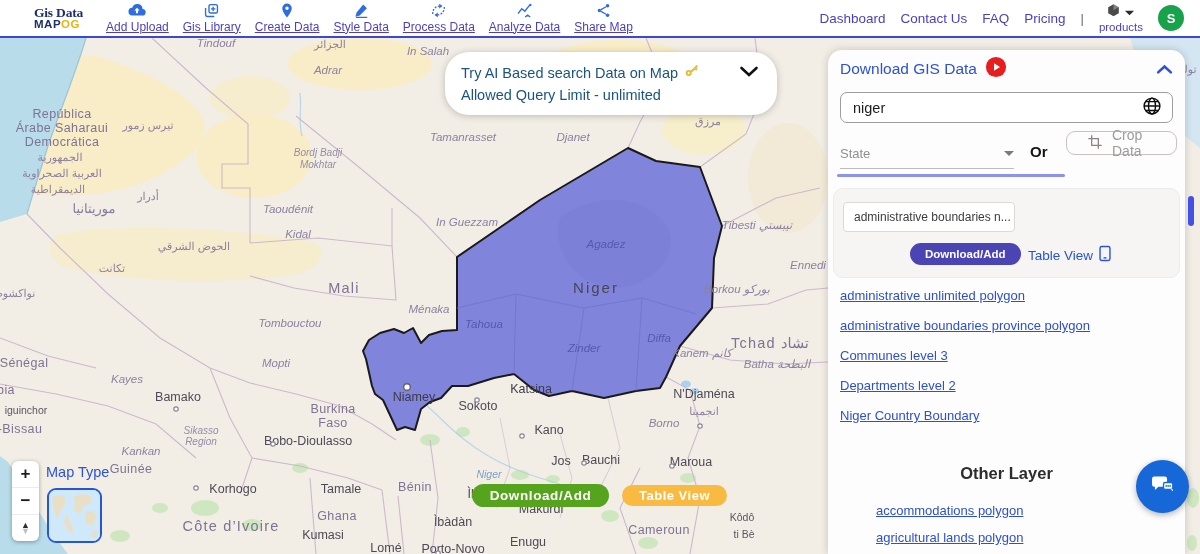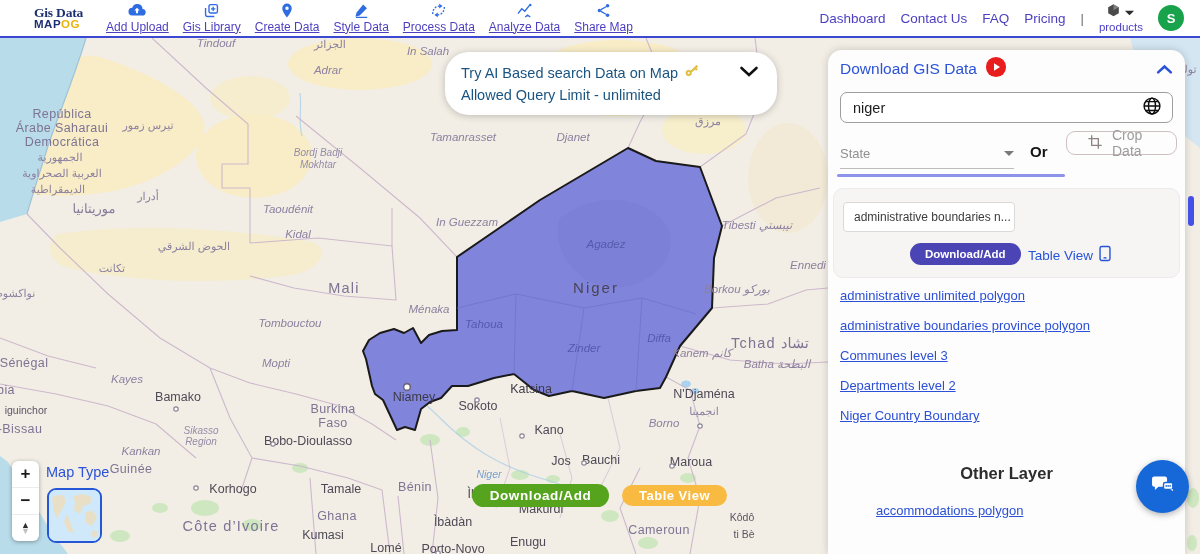--- a/index.html
+++ b/index.html
@@ -492,15 +492,16 @@
   <div class="p-links">
     <a>administrative unlimited polygon</a>
     <a>administrative boundaries province polygon</a>
     <a>Communes level 3</a>
     <a>Departments level 2</a>
     <a>Niger Country Boundary</a>
   </div>
   <div class="p-other-head">Other Layer</div>
   <div class="p-links2">
     <a>accommodations polygon</a>
+    <a>agricultural lands polygon</a>
   </div>
 </div>
 <div class="scroll-thumb"></div>
 
 </body></html>

